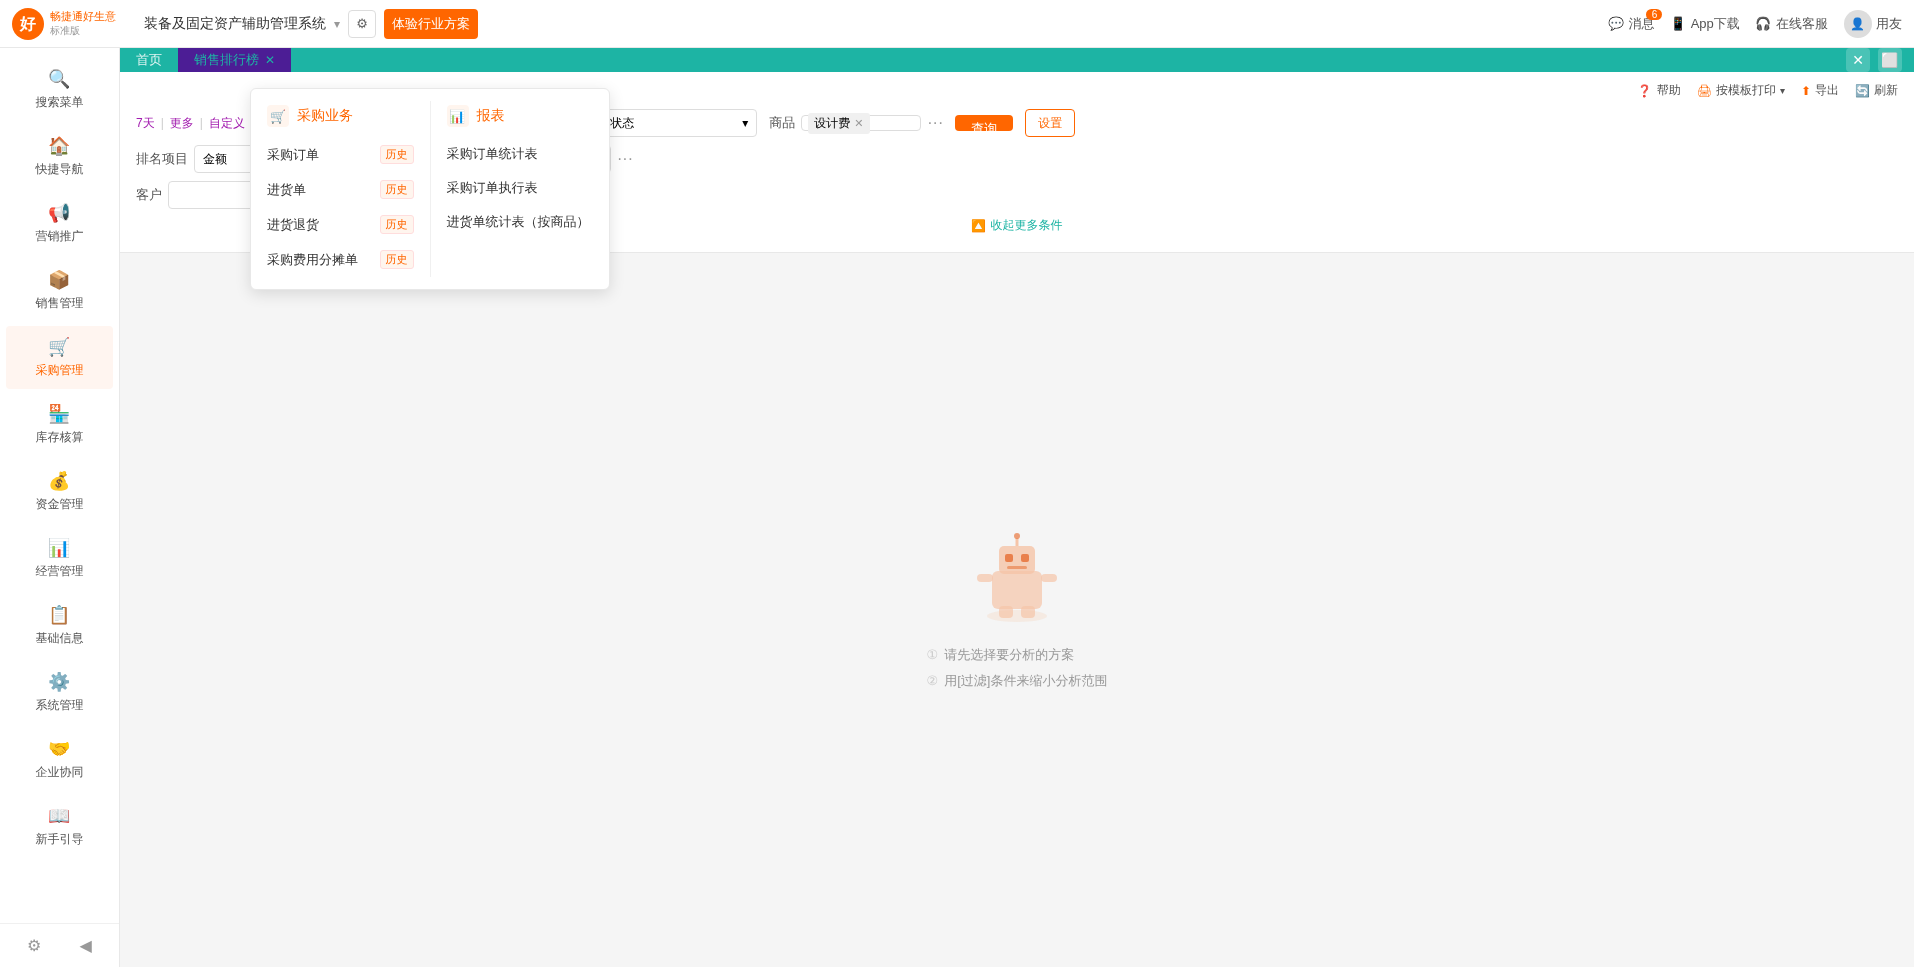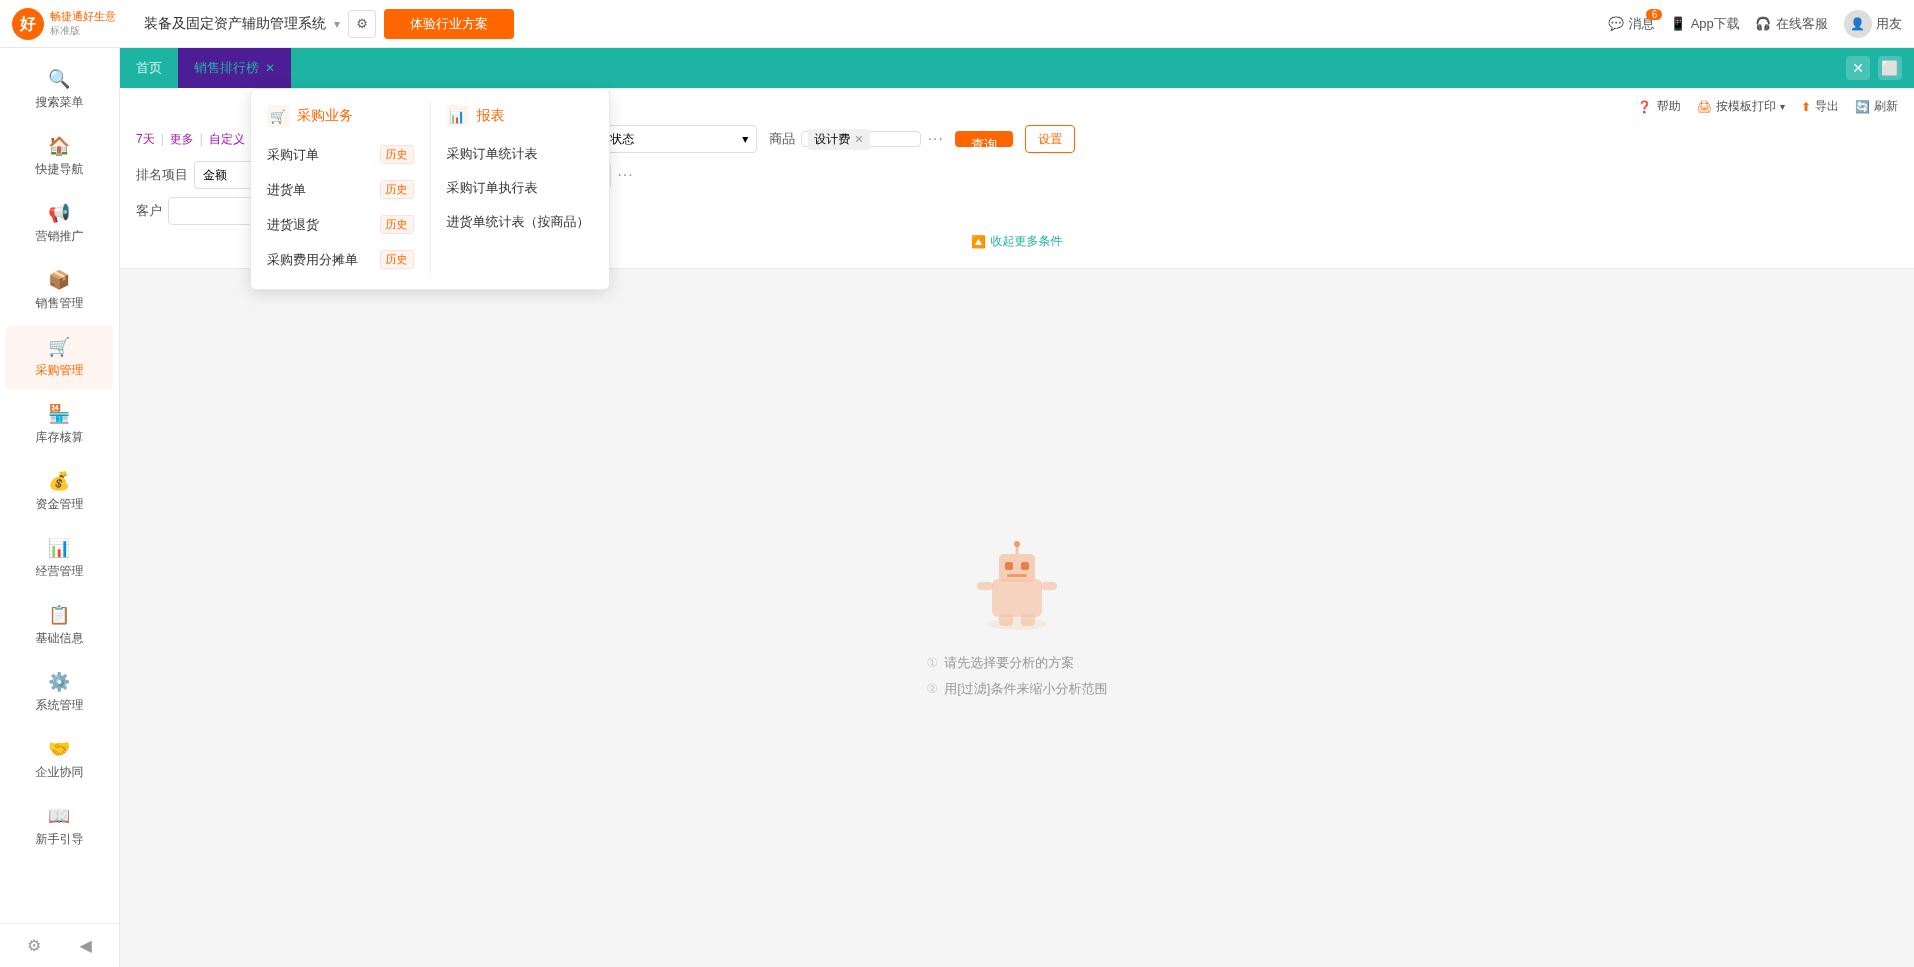--- a/index.html
+++ b/index.html
@@ -60,21 +60,21 @@
       justify-content: center;
       cursor: pointer;
       color: #666;
       background: #fff;
     }
     .industry-btn {
       background: #f60;
       color: #fff;
       border: none;
       border-radius: 4px;
-      padding: 6px 26px;
+      padding: 6px 8px;
       font-size: 13px;
       cursor: pointer;
     }
     .header-right {
       display: flex;
       align-items: center;
       gap: 16px;
       margin-left: auto;
     }
     .header-icon-item {
@@ -159,21 +159,21 @@
     .content-area {
       flex: 1;
       display: flex;
       flex-direction: column;
       overflow: hidden;
       position: relative;
     }
 
     
     .tab-bar {
-      height: 40px;
+      height: 24px;
       background: #1db4a4;
       display: flex;
       align-items: center;
       padding: 0 0;
       flex-shrink: 0;
     }
     .tab-item {
       height: 100%;
       display: flex;
       align-items: center;

